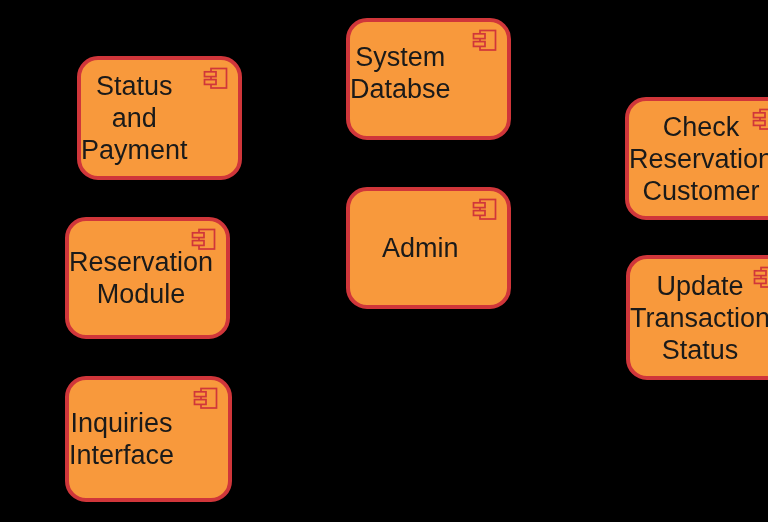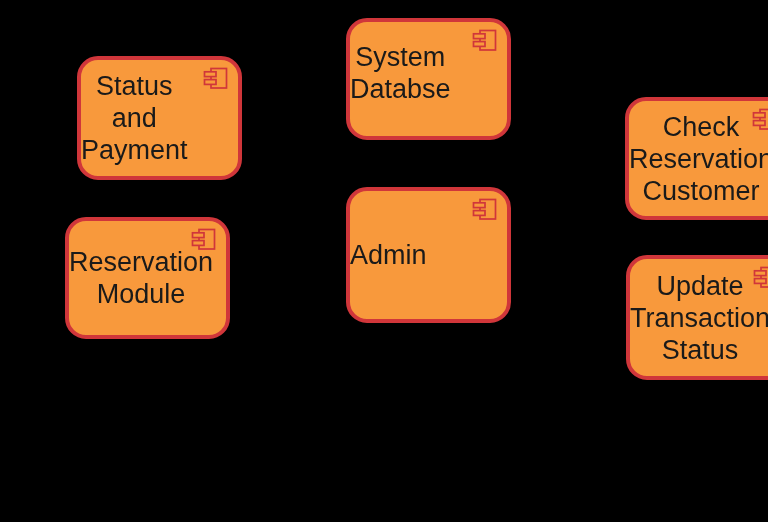--- a/index.html
+++ b/index.html
@@ -48,21 +48,21 @@
   }
   .comp-icon svg { display: block; }
   .comp-icon .frame { fill: none; stroke: var(--node-border); stroke-width: 1.7; }
   .comp-icon .tab   { fill: var(--node-fill); stroke: var(--node-border); stroke-width: 1.7; }
 
   
   #node-status-and-payment        { left: 37px;  top: 56px;  width: 165px; height: 124px; }
   #node-reservation-module        { left: 25px;  top: 217px; width: 165px; height: 122px; }
   #node-inquiries-interface       { left: 25px;  top: 376px; width: 167px; height: 126px; }
   #node-system-databse            { left: 306px; top: 18px;  width: 165px; height: 122px; }
-  #node-admin                     { left: 306px; top: 187px; width: 165px; height: 136px; }
+  #node-admin                     { left: 306px; top: 187px; width: 165px; height: 122px; padding-left: 32px; }
   #node-customer                  { left: 306px; top: 378px; width: 167px; height: 126px; }
   #node-check-reservation-details { left: 585px; top: 97px;  width: 166px; height: 123px; }
   #node-update-transaction-details{ left: 586px; top: 255px; width: 166px; height: 125px; }
 
   #node-system-databse .label { padding-bottom: 12px; }
 </style>
 </head>
 <body>
 
 <div class="canvas">
@@ -85,20 +85,31 @@
       <svg width="25" height="22" viewBox="0 0 25 22">
         <rect class="frame" x="8" y="1.5" width="15.5" height="19.5"></rect>
         <rect class="tab" x="1.5" y="4.8" width="11.5" height="4.8"></rect>
         <rect class="tab" x="1.5" y="12.6" width="11.5" height="4.8"></rect>
       </svg>
     </span>
     <div class="label">Reservation
 Module</div>
   </div>
 
+  <div class="node" id="node-inquiries-interface">
+    <span class="comp-icon">
+      <svg width="25" height="22" viewBox="0 0 25 22">
+        <rect class="frame" x="8" y="1.5" width="15.5" height="19.5"></rect>
+        <rect class="tab" x="1.5" y="4.8" width="11.5" height="4.8"></rect>
+        <rect class="tab" x="1.5" y="12.6" width="11.5" height="4.8"></rect>
+      </svg>
+    </span>
+    <div class="label">Inquiries
+Interface</div>
+  </div>
 
   <div class="node" id="node-system-databse">
     <span class="comp-icon">
       <svg width="25" height="22" viewBox="0 0 25 22">
         <rect class="frame" x="8" y="1.5" width="15.5" height="19.5"></rect>
         <rect class="tab" x="1.5" y="4.8" width="11.5" height="4.8"></rect>
         <rect class="tab" x="1.5" y="12.6" width="11.5" height="4.8"></rect>
       </svg>
     </span>
     <div class="label">System

